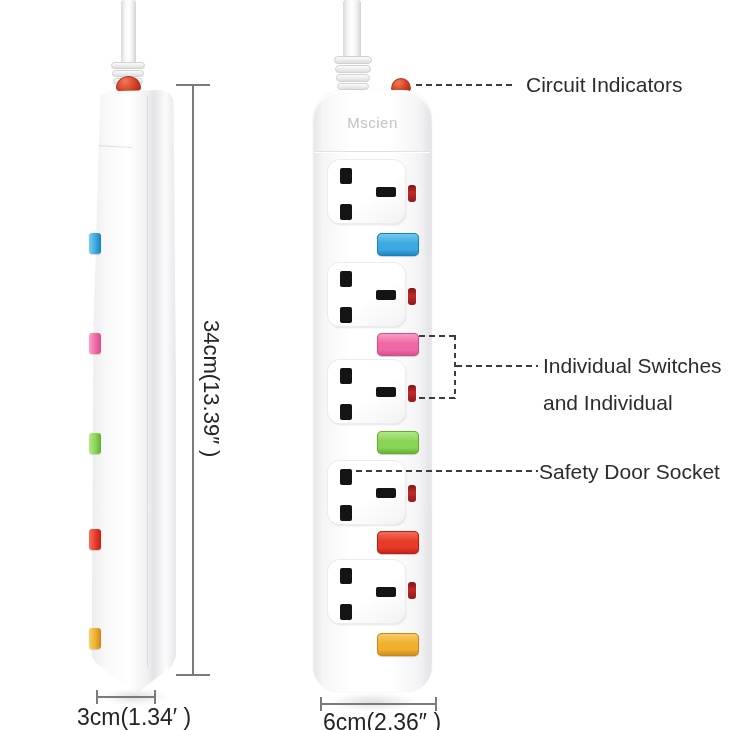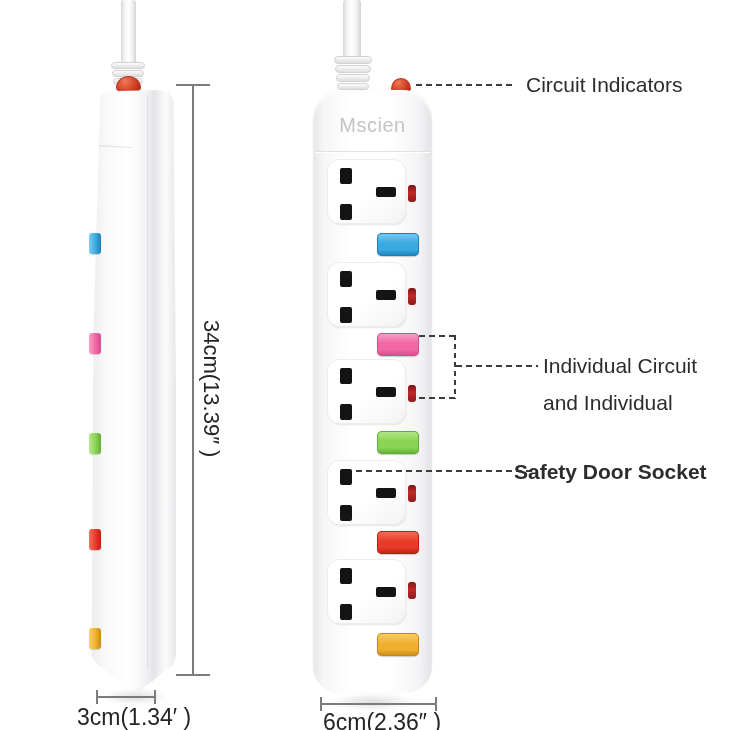--- a/index.html
+++ b/index.html
@@ -19,21 +19,21 @@
     background:linear-gradient(90deg,#ebebed 0%,#f9f9fa 18%,#ffffff 45%,#f1f1f3 66%,#e4e4e7 74%,#fbfbfc 88%,#e7e7ea 100%);
     clip-path:polygon(12% 1%,20% 0.2%,82% 0%,93% 0.5%,97% 1.6%,100% 50%,100% 94%,96% 95.6%,78% 97.6%,56% 100%,32% 98%,7% 95.2%,2% 94%,4% 40%);}
   .side-seam{position:absolute;left:66%;top:1%;width:1px;height:95%;background:rgba(60,60,70,0.10);}
   .side-topseam{position:absolute;left:7%;top:9.3%;width:42%;height:1px;background:rgba(60,60,70,0.14);transform:rotate(3deg);}
   .side-tab{position:absolute;left:89px;width:12px;height:21px;border-radius:3px;box-shadow:0 1px 1px rgba(0,0,0,0.15);}
 
   
   .front-body{position:absolute;left:313px;top:90px;width:119px;height:602px;border-radius:30px 30px 26px 26px;
     background:linear-gradient(90deg,#e6e6e9 0%,#f6f6f8 9%,#ffffff 32%,#ffffff 64%,#f4f4f6 89%,#e2e2e5 100%);
     box-shadow:inset 0 2px 2px rgba(255,255,255,0.9),0 0 1px rgba(150,150,160,0.4);}
-  .brand{position:absolute;top:24px;width:100%;text-align:center;color:#c3c3c8;font-size:20px;letter-spacing:0.5px;}
+  .brand{position:absolute;top:24px;width:100%;text-align:center;color:#c3c3c8;font-size:15px;letter-spacing:0.5px;}
   .front-seam{position:absolute;top:61px;left:2px;right:2px;height:1px;background:#e1e1e4;box-shadow:0 1px 0 #fff;}
   .socket-plate{position:absolute;left:15px;width:77px;height:63px;border-radius:12px;
     background:linear-gradient(145deg,#ffffff 55%,#f3f3f5);
     box-shadow:0 0 0 1px #ececee,1px 2px 2px rgba(150,150,165,0.25);}
   .pin{position:absolute;background:#141414;border-radius:2px;}
   .pin.v1{left:12px;top:8px;width:12px;height:16px;}
   .pin.h{left:48px;top:27px;width:20px;height:10px;}
   .pin.v2{left:12px;top:44px;width:12px;height:16px;}
   .indicator{position:absolute;left:95px;width:8px;height:17px;border-radius:3px;
     background:linear-gradient(180deg,#7e1416,#c02a28 45%,#8e1a1c);}
@@ -145,20 +145,20 @@
   <div class="dim-text" style="left:323px;top:709px;">6cm(2.36″ )</div>
 
   <div class="dash-h" style="left:416px;top:84px;width:100px;"></div>
   <div class="callout" style="left:526px;top:73px;">Circuit Indicators</div>
 
   <div class="dash-h" style="left:419px;top:335px;width:37px;"></div>
   <div class="dash-v" style="left:454px;top:335px;height:64px;"></div>
   <div class="dash-h" style="left:419px;top:397px;width:37px;"></div>
   <div class="dash-h" style="left:456px;top:365px;width:82px;"></div>
   <div class="callout two-line" style="left:543px;top:347px;">
-    <div>Individual Circuit</div>
+    <div>Individual Switches</div>
     <div>and Individual</div>
   </div>
 
   <div class="dash-h" style="left:356px;top:470px;width:182px;"></div>
-  <div class="callout" style="left:514px;top:460px;font-weight:bold;">Safety Door Socket</div>
+  <div class="callout" style="left:539px;top:460px;">Safety Door Socket</div>
 
 </div>
 
 </body></html>

